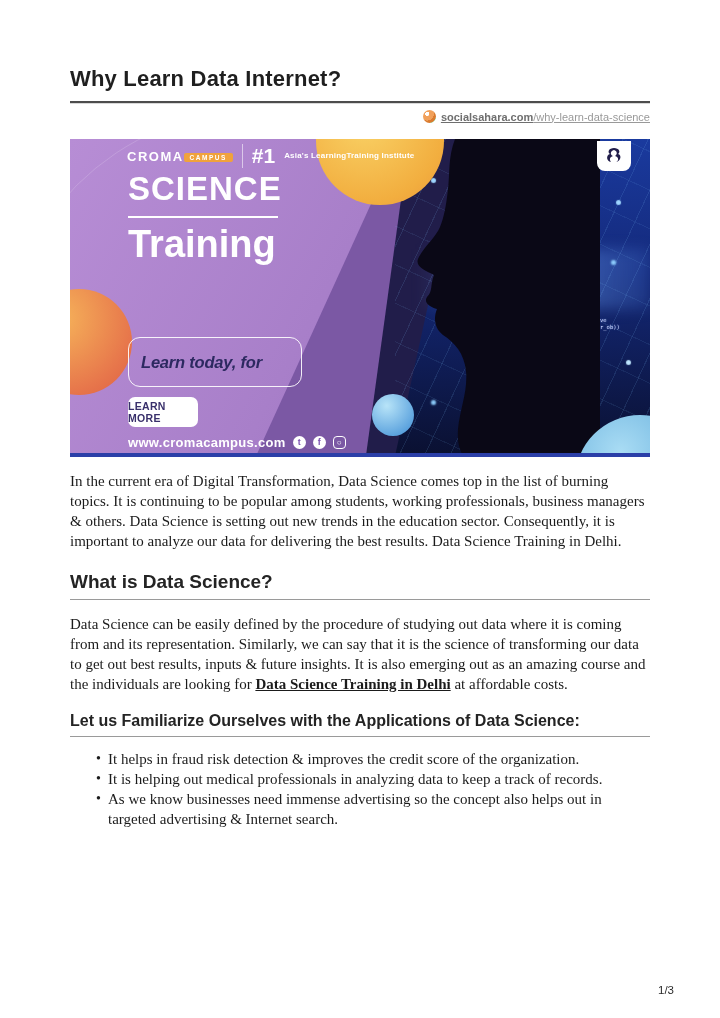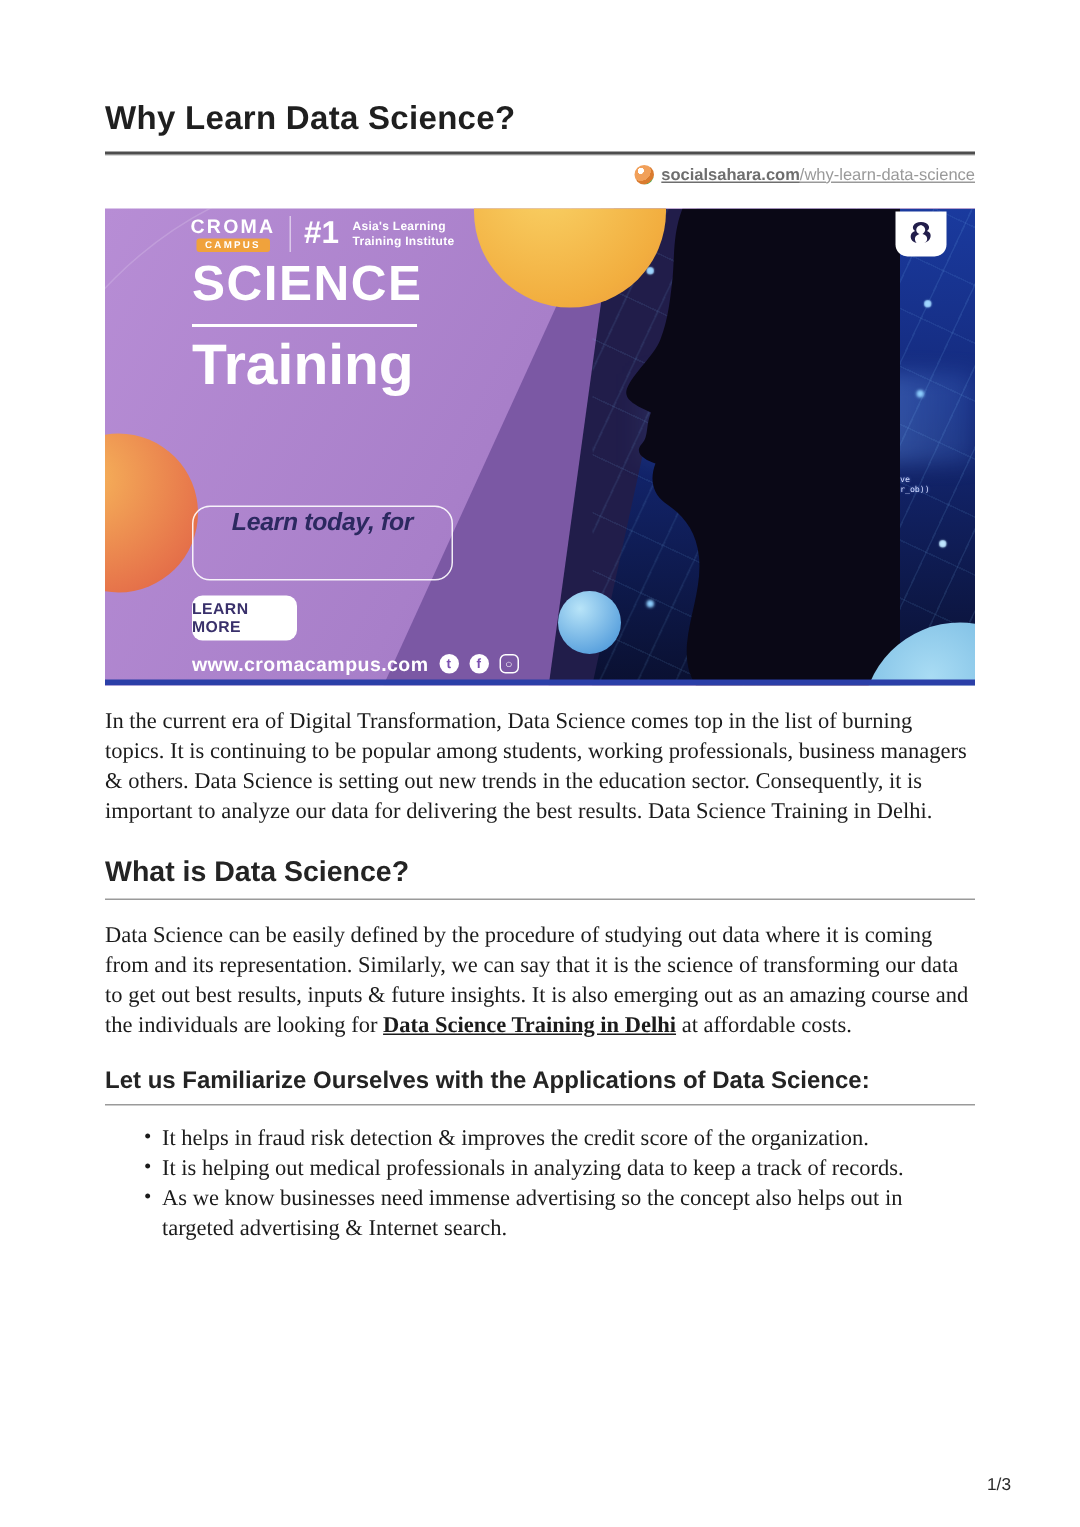--- a/index.html
+++ b/index.html
@@ -58,41 +58,41 @@
   .c-yellow{left:246px;top:-62px;width:128px;height:128px;z-index:8;
             background:radial-gradient(circle at 38% 35%,#f9d266,#f2ae3f 70%,#eb973c);}
   .face-svg{position:absolute;left:290px;top:0;width:240px;height:318px;z-index:9;}
   .c-blue-sm{left:302px;top:255px;width:42px;height:42px;z-index:10;
              background:radial-gradient(circle at 35% 28%,#b8e4f8,#58a0dd 78%);}
   .c-blue-lg{left:505px;top:276px;width:130px;height:130px;z-index:10;
              background:radial-gradient(circle at 35% 28%,#a9dcf4,#5ea9d9 75%);}
   .bottom-strip{position:absolute;left:0;right:0;bottom:0;height:4px;background:#2b3fa8;z-index:11;}
 
   .brand-row{position:absolute;left:57px;top:5px;display:flex;align-items:center;gap:9px;z-index:12;}
-  .croma{display:flex;flex-direction:column;align-items:center;}
+  .croma{display:flex;align-items:center;}
   .croma-name{font-size:13px;font-weight:bold;color:#fff;letter-spacing:1.5px;line-height:13px;}
   .croma-campus{font-size:6.5px;font-weight:bold;color:#fff;background:#f0a23c;border-radius:2px;
                 padding:1px 6px;letter-spacing:1.5px;margin-top:2px;line-height:7px;}
   .v-div{width:1px;height:24px;background:rgba(255,255,255,.55);}
   .rank{font-size:21px;font-weight:bold;color:#fff;line-height:22px;}
-  .badge-lines{display:flex;flex-direction:column;}
+  .badge-lines{display:flex;flex-direction:row;}
   .badge-line{font-size:8px;font-weight:bold;color:#fff;line-height:10px;letter-spacing:.2px;}
 
   .logo-chip{position:absolute;left:527px;top:2px;width:34px;height:30px;background:#fff;
              border-radius:0 0 8px 8px;z-index:12;display:flex;align-items:center;justify-content:center;}
 
   .headline{position:absolute;left:58px;top:30px;z-index:12;}
   .hl1{font-size:52px;font-weight:bold;color:#8ad8f4;letter-spacing:5px;line-height:56px;}
   .hl2{font-size:33px;font-weight:bold;color:#fff;letter-spacing:1px;line-height:38px;margin-top:1px;}
   .hl-rule{width:150px;height:2px;background:#fff;margin:8px 0 5px;}
   .hl3{font-size:38px;font-weight:bold;color:#fff;line-height:42px;letter-spacing:0;}
 
   .promo-box{position:absolute;left:58px;top:198px;width:174px;height:50px;z-index:12;
              border:1.5px solid rgba(255,255,255,.9);border-radius:12px;
-             display:flex;justify-content:center;padding:0 12px;}
+             display:flex;flex-direction:column;justify-content:center;padding:0 12px;}
   .promo-line{font-size:16.5px;line-height:20px;font-weight:bold;font-style:italic;
               color:#2c2960;letter-spacing:-.2px;}
 
   .cta{position:absolute;left:58px;top:258px;width:70px;height:30px;background:#fff;border-radius:7px;
        z-index:12;display:flex;align-items:center;justify-content:center;
        font-size:10.5px;font-weight:bold;color:#39306b;letter-spacing:.3px;}
 
   .site-row{position:absolute;left:58px;top:296px;display:flex;align-items:center;gap:7px;z-index:12;}
   .site-url{font-size:13px;font-weight:bold;color:#fff;letter-spacing:.3px;}
   .soc{width:13px;height:13px;border-radius:50%;background:#fff;color:#7a4fb0;
@@ -110,21 +110,21 @@
          font-size:15px;line-height:20px;color:#1b1b1b;}
   .point::before{content:"\2022";position:absolute;left:0;top:0;font-size:14px;color:#1b1b1b;}
   .page-indicator{position:absolute;right:46px;top:984px;font-size:11.5px;color:#2a2a2a;}
 </style>
 </head>
 <body>
 
 <div class="page">
   <div class="content">
 
-    <h1 class="title">Why Learn Data Science?</h1>
+    <h1 class="title">Why Learn Data Internet?</h1>
     <div class="title-rule"></div>
 
     <div class="source-row">
       <span class="favicon"></span>
       <a class="source-link" href="#">
         <span class="source-site">socialsahara.com</span>
           <span class="source-path">/why-learn-data-science</span>
       </a>
     </div>
 

